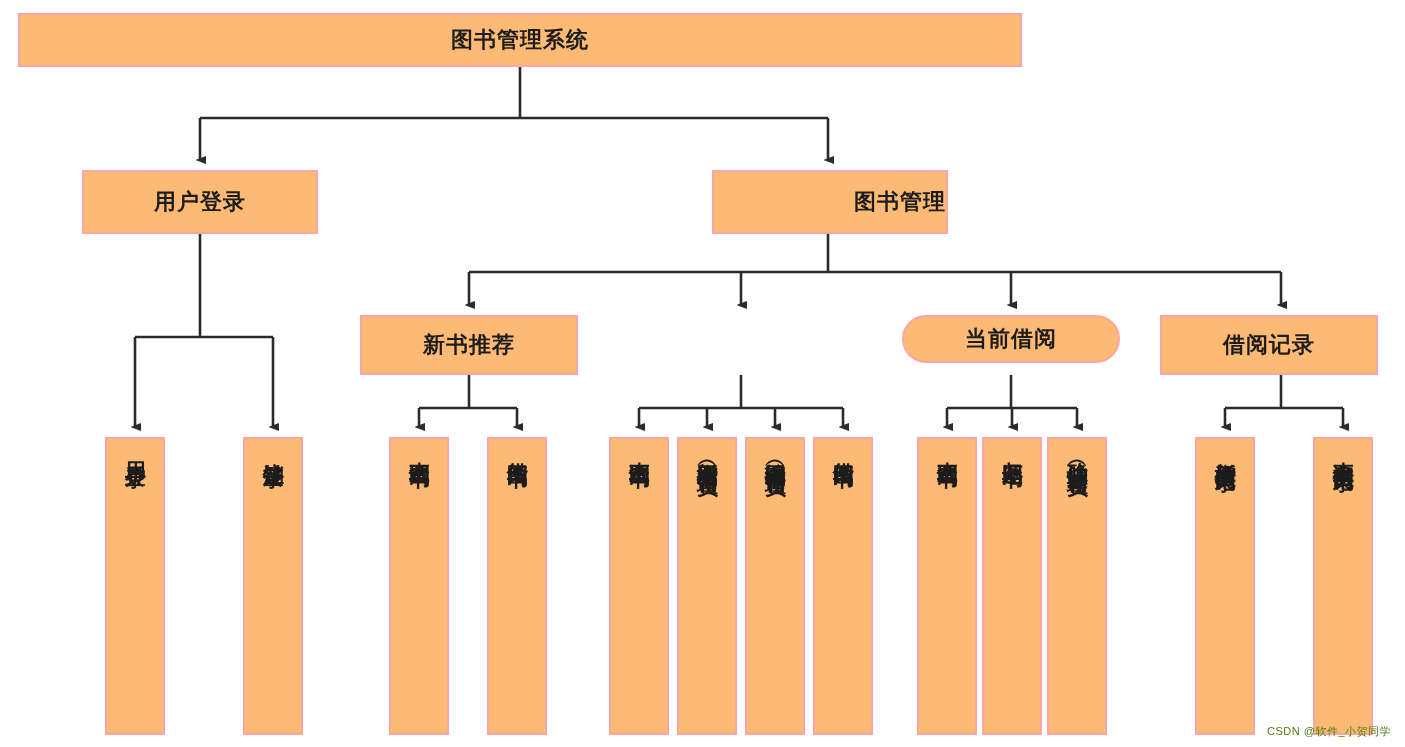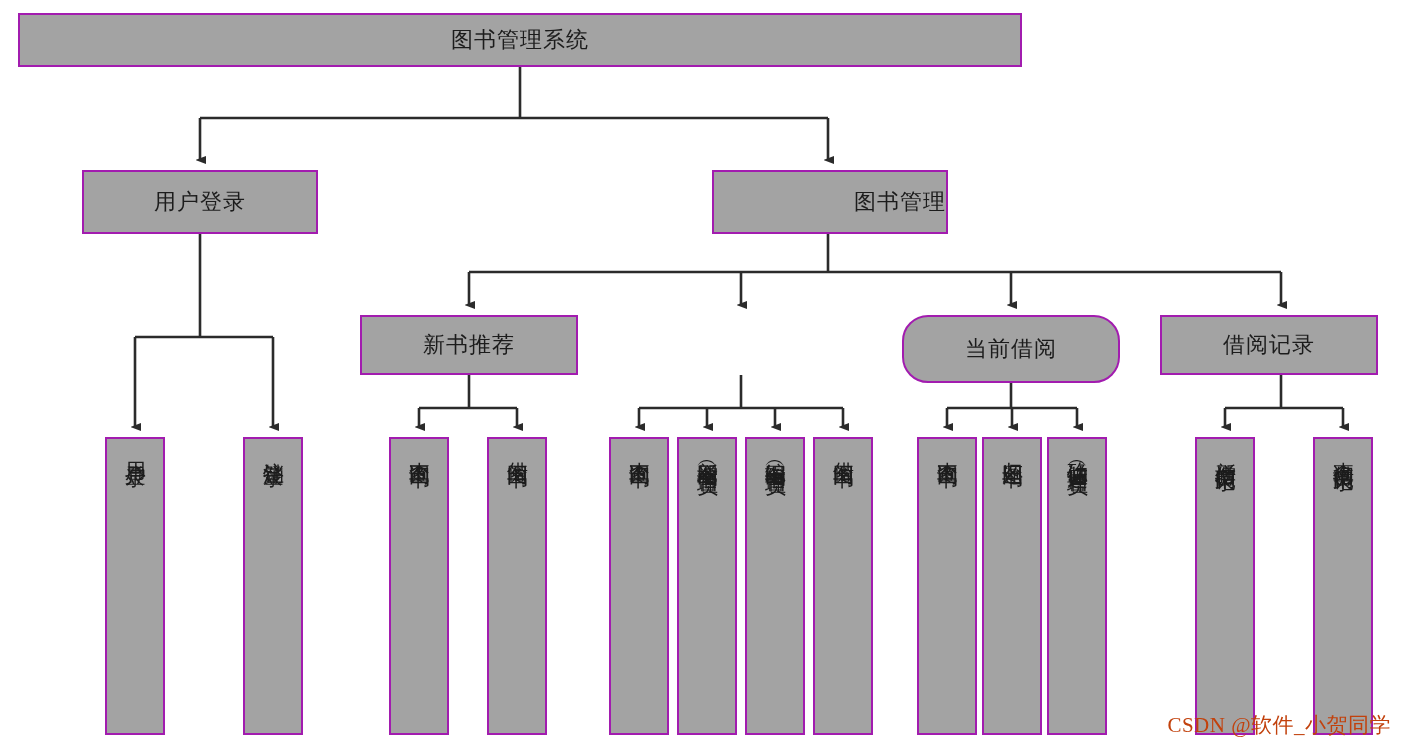--- a/index.html
+++ b/index.html
@@ -20,26 +20,27 @@
   svg.wires {
     position: absolute;
     left: 0;
     top: 0;
     width: 1405px;
     height: 747px;
   }
   .node {
     position: absolute;
     box-sizing: border-box;
-    background: #a3a3a3;
-    border: 2px solid #a21caf;
+    background: #fdba74;
+    border: 2px solid #fca5a5;
     display: flex;
     align-items: center;
     justify-content: center;
     color: #1c1c1c;
+    font-weight: bold;
   }
   .node.h {
     font-size: 22px;
     letter-spacing: 1px;
   }
   .node.v {
     font-size: 21px;
     align-items: flex-start;
     justify-content: center;
     padding-top: 6px;
@@ -49,26 +50,25 @@
     text-orientation: upright;
     line-height: 1.18;
     letter-spacing: 2px;
     white-space: nowrap;
     display: block;
   }
   .watermark {
     position: absolute;
     right: 14px;
     bottom: 8px;
-    font-size: 21px;
-    color: #c2410c;
+    font-size: 11px;
+    color: #4d7c0f;
     letter-spacing: 0.5px;
     white-space: nowrap;
     user-select: none;
-    font-family: Liberation Serif, serif;
   }
 </style>
 </head>
 <body>
 
 <div id="canvas">
 
   <svg class="wires" viewBox="0 0 1405 747" xmlns="http://www.w3.org/2000/svg">
     <defs>
       <marker id="arrow" markerWidth="10" markerHeight="10" refX="4" refY="6" orient="auto" markerUnits="userSpaceOnUse">
@@ -127,21 +127,21 @@
   <div class="node h" style="left:82px; top:170px; width:236px; height:64px;">
     <span>用户登录</span>
   </div>
   <div class="node h" style="left:712px; top:170px; width:236px; height:64px;justify-content:flex-end;">
     <span>图书管理</span>
   </div>
 
   <div class="node h" style="left:360px; top:315px; width:218px; height:60px;text-align:center;">
     <span>新书推荐</span>
   </div>
-  <div class="node h" style="left:902px; top:315px; width:218px; height:68px;border-radius:26px;">
+  <div class="node h" style="left:902px; top:315px; width:218px; height:48px;border-radius:26px;">
     <span>当前借阅</span>
   </div>
   <div class="node h" style="left:1160px; top:315px; width:218px; height:60px;">
     <span>借阅记录</span>
   </div>
 
   <div class="node v" style="left:105px; top:437px; width:60px; height:298px;">
     <span class="vtext">用户登录</span>
   </div>
   <div class="node v" style="left:243px; top:437px; width:60px; height:298px;">

